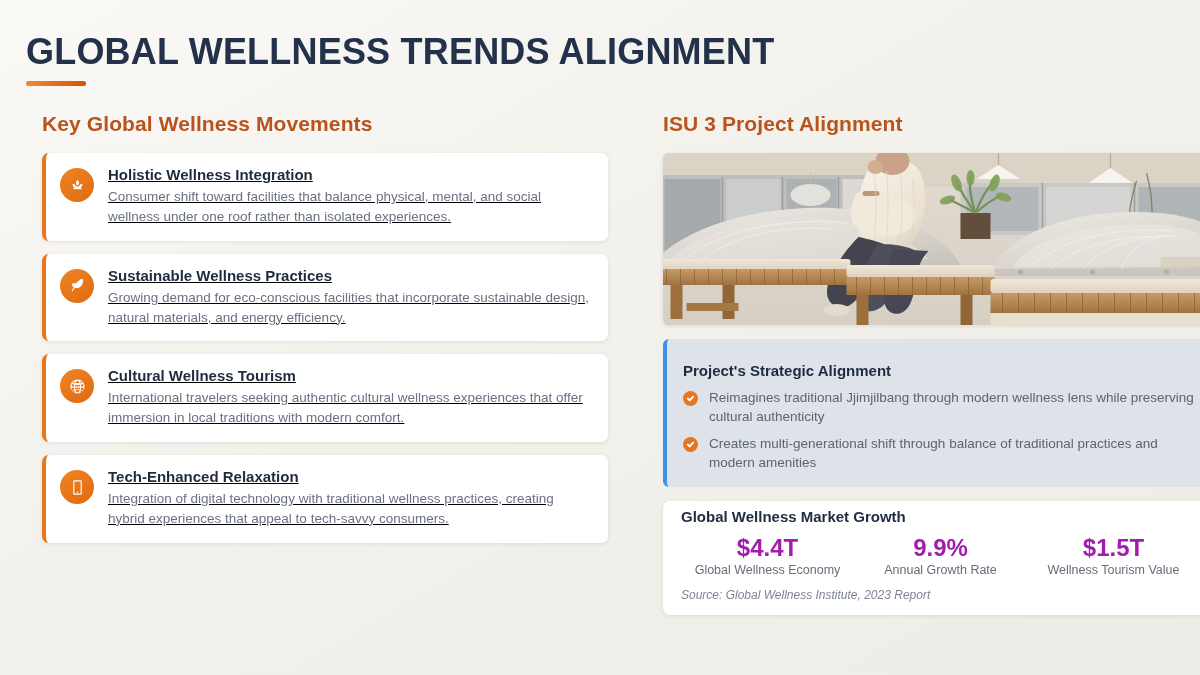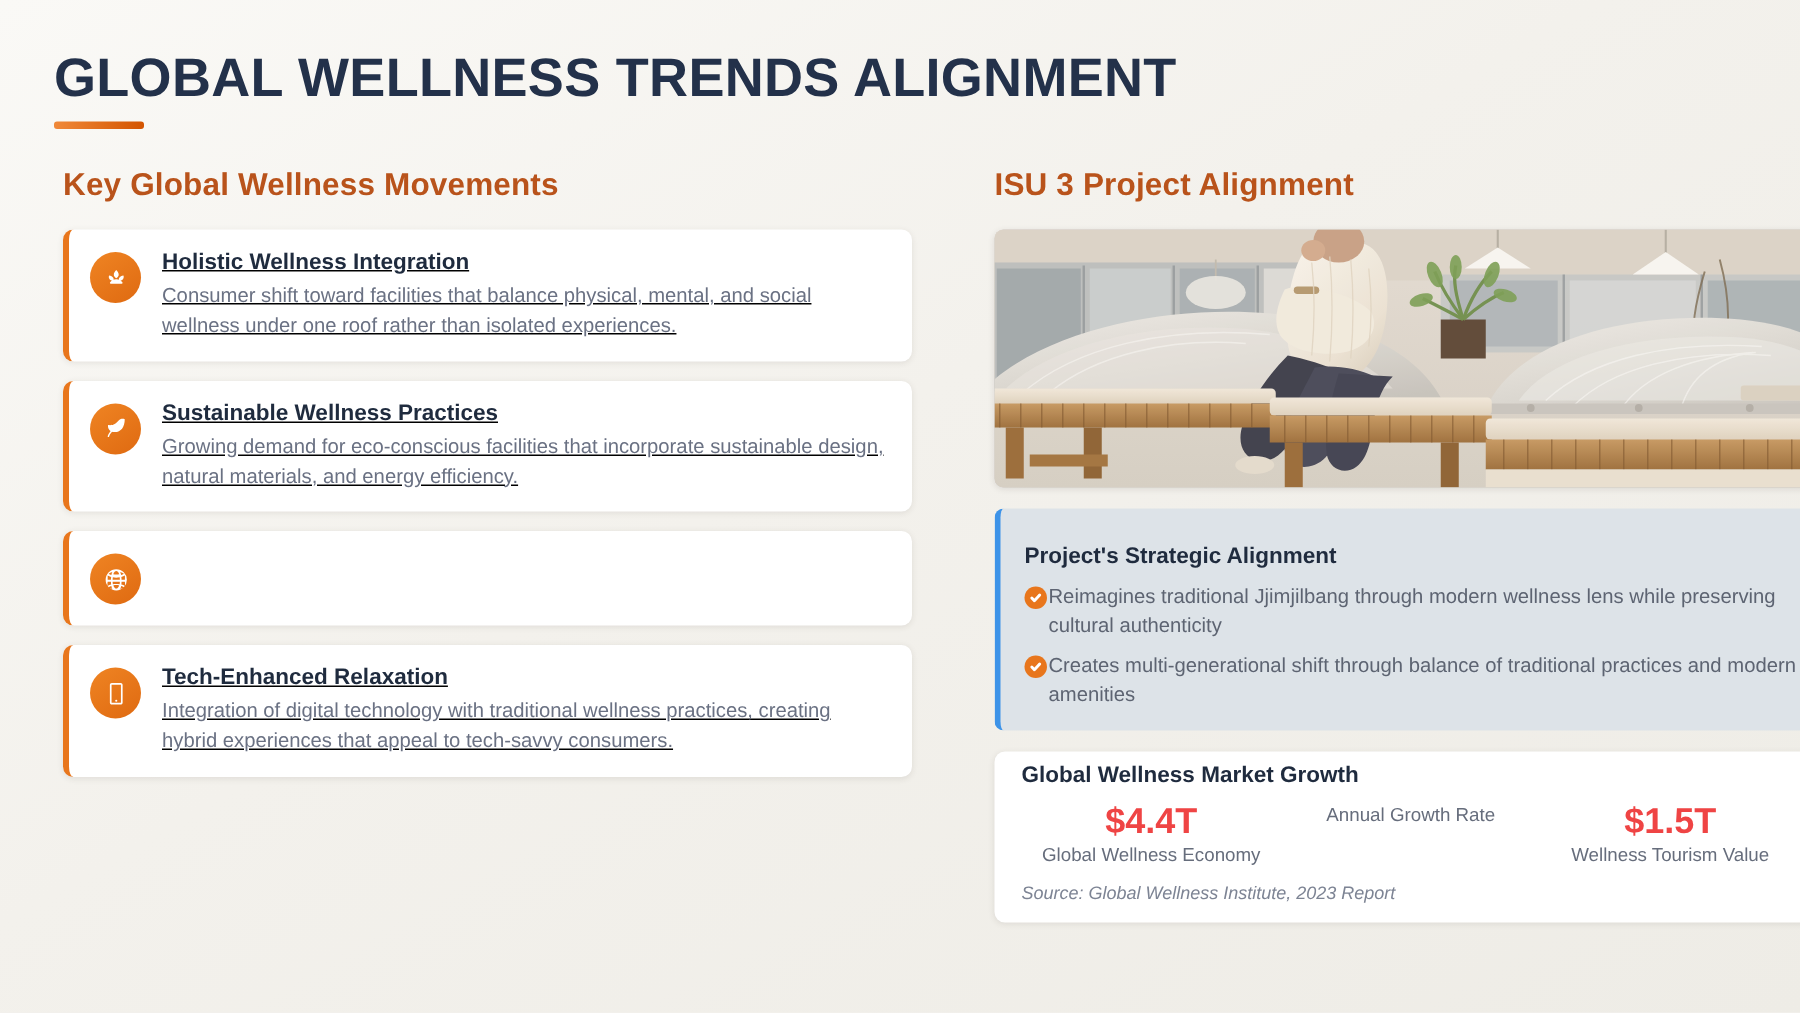--- a/index.html
+++ b/index.html
@@ -19,21 +19,21 @@
   .slide {
     position: absolute;
     inset: 0;
     background: linear-gradient(150deg, #faf9f6 0%, #f3f1ec 45%, #eeece6 100%);
     padding: 0;
   }
 
   
   .title-block {
     position: absolute;
-    left: 36px;
+    left: 26px;
     top: 32px;
     width: 1000px;
   }
   .slide-title {
     font-size: 36px;
     font-weight: bold;
     letter-spacing: 0.2px;
     color: #23314a;
     line-height: 1.1;
     white-space: nowrap;
@@ -128,21 +128,21 @@
     padding: 23px 18px 14px 16px;
   }
   .align-title {
     font-size: 15px;
     font-weight: bold;
     color: #1f2b3e;
     margin-bottom: 9px;
   }
   .align-item {
     display: flex;
-    gap: 1px;
+    gap: 11px;
     align-items: flex-start;
     margin-bottom: 8px;
   }
   .align-item:last-child { margin-bottom: 0; }
   .check-icon {
     flex: none;
     width: 15px;
     height: 15px;
     margin-top: 3px;
     border-radius: 50%;
@@ -174,21 +174,21 @@
   }
   .stats-row {
     display: flex;
     justify-content: space-between;
     text-align: center;
   }
   .stat { flex: 1; }
   .stat-value {
     font-size: 24px;
     font-weight: bold;
-    color: #ef4444;
+    color: #a21caf;
     line-height: 1.15;
   }
   .stat-label {
     margin-top: 2px;
     font-size: 12.5px;
     color: #666d7c;
   }
   .stats-source {
     margin-top: 11px;
     font-size: 12px;
@@ -239,20 +239,24 @@
             <div class="trend-title">Sustainable Wellness Practices</div>
             <div class="trend-desc">Growing demand for eco-conscious facilities that incorporate sustainable design, natural materials, and energy efficiency.</div>
           </div>
         </div>
 
         <div class="trend-card">
           <div class="trend-icon">
             <svg viewBox="0 0 24 24" aria-hidden="true">
               <path d="M12 2a10 10 0 1 0 0 20 10 10 0 0 0 0-20zm0 1.8c1 0 2.1 1.1 2.8 3-1.8.5-3.8.5-5.6 0 .7-1.9 1.8-3 2.8-3zM8.3 4.6c-.4.9-.7 1.9-.9 3-1-.3-1.9-.7-2.6-1.2.9-.8 2.1-1.4 3.5-1.8zm7.4 0c1.4.4 2.6 1 3.5 1.8-.7.5-1.6.9-2.6 1.2-.2-1.1-.5-2.1-.9-3zM3.9 8c.9.6 2 1.1 3.3 1.4-.1.8-.2 1.7-.2 2.6H3.9c.1-1.4.1-2.8 0-4zm16.2 0c.1 1.2.1 2.6 0 4h-3.1c0-.9-.1-1.8-.2-2.6 1.3-.3 2.4-.8 3.3-1.4zM8.8 9.7c2.1.4 4.3.4 6.4 0 .1.8.2 1.6.2 2.3H8.6c0-.7.1-1.5.2-2.3zM3.9 13.9h3.1c0 .9.1 1.8.2 2.6-1.3.3-2.4.8-3.3 1.4-.3-1.3-.3-2.7 0-4zm4.7 0h6.8c0 .8-.1 1.6-.2 2.3-2.1-.4-4.3-.4-6.4 0-.1-.7-.2-1.5-.2-2.3zm8.4 0h3.1c.3 1.3.3 2.7 0 4-.9-.6-2-1.1-3.3-1.4.1-.8.2-1.7.2-2.6zM9.2 17.3c1.8-.5 3.8-.5 5.6 0-.7 1.9-1.8 3-2.8 3s-2.1-1.1-2.8-3zm-1.8.5c.2 1.1.5 2.1.9 3-1.4-.4-2.6-1-3.5-1.8.7-.5 1.6-.9 2.6-1.2zm9.2 0c1 .3 1.9.7 2.6 1.2-.9.8-2.1 1.4-3.5 1.8.4-.9.7-1.9.9-3z"></path>
             </svg>
+          </div>
+          <div class="trend-body">
+            <div class="trend-title">Cultural Wellness Tourism</div>
+            <div class="trend-desc">International travelers seeking authentic cultural wellness experiences that offer immersion in local traditions with modern comfort.</div>
           </div>
         </div>
 
         <div class="trend-card">
           <div class="trend-icon">
             <svg viewBox="0 0 24 24" aria-hidden="true">
               <path d="M7.8 1.8h8.4c1 0 1.8.8 1.8 1.8v16.8c0 1-.8 1.8-1.8 1.8H7.8c-1 0-1.8-.8-1.8-1.8V3.6c0-1 .8-1.8 1.8-1.8zm0 1.7c-.1 0-.2.1-.2.2v16.6c0 .1.1.2.2.2h8.4c.1 0 .2-.1.2-.2V3.7c0-.1-.1-.2-.2-.2H7.8z"></path>
               <circle cx="12" cy="18.6" r="1"></circle>
             </svg>
           </div>
@@ -483,20 +487,21 @@
       </div>
 
       <div class="stats-box">
         <div class="stats-title">Global Wellness Market Growth</div>
         <div class="stats-row">
           <div class="stat">
             <div class="stat-value">$4.4T</div>
             <div class="stat-label">Global Wellness Economy</div>
           </div>
           <div class="stat">
+            <div class="stat-value">9.9%</div>
             <div class="stat-label">Annual Growth Rate</div>
           </div>
           <div class="stat">
             <div class="stat-value">$1.5T</div>
             <div class="stat-label">Wellness Tourism Value</div>
           </div>
         </div>
         <div class="stats-source">Source: Global Wellness Institute, 2023 Report</div>
       </div>
 

